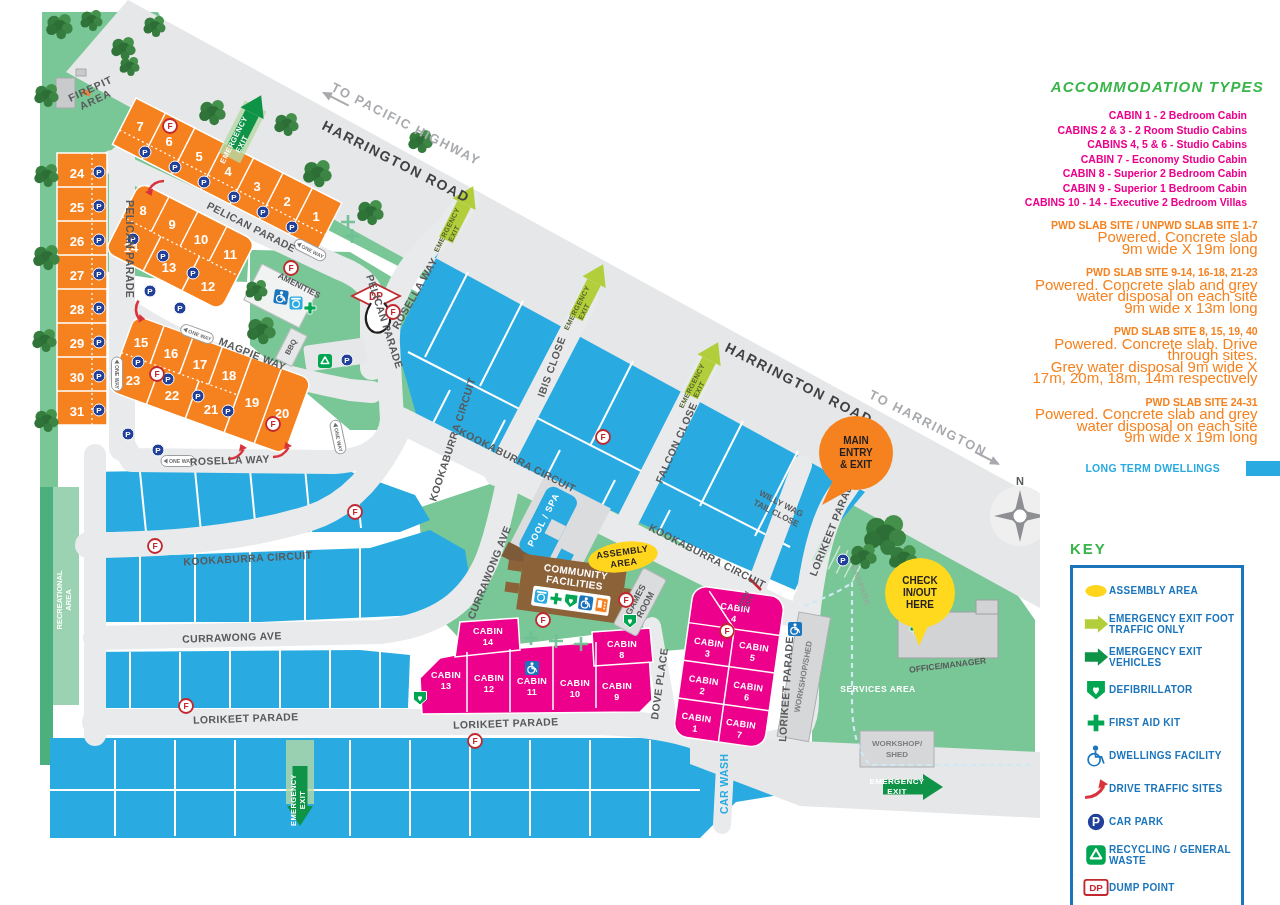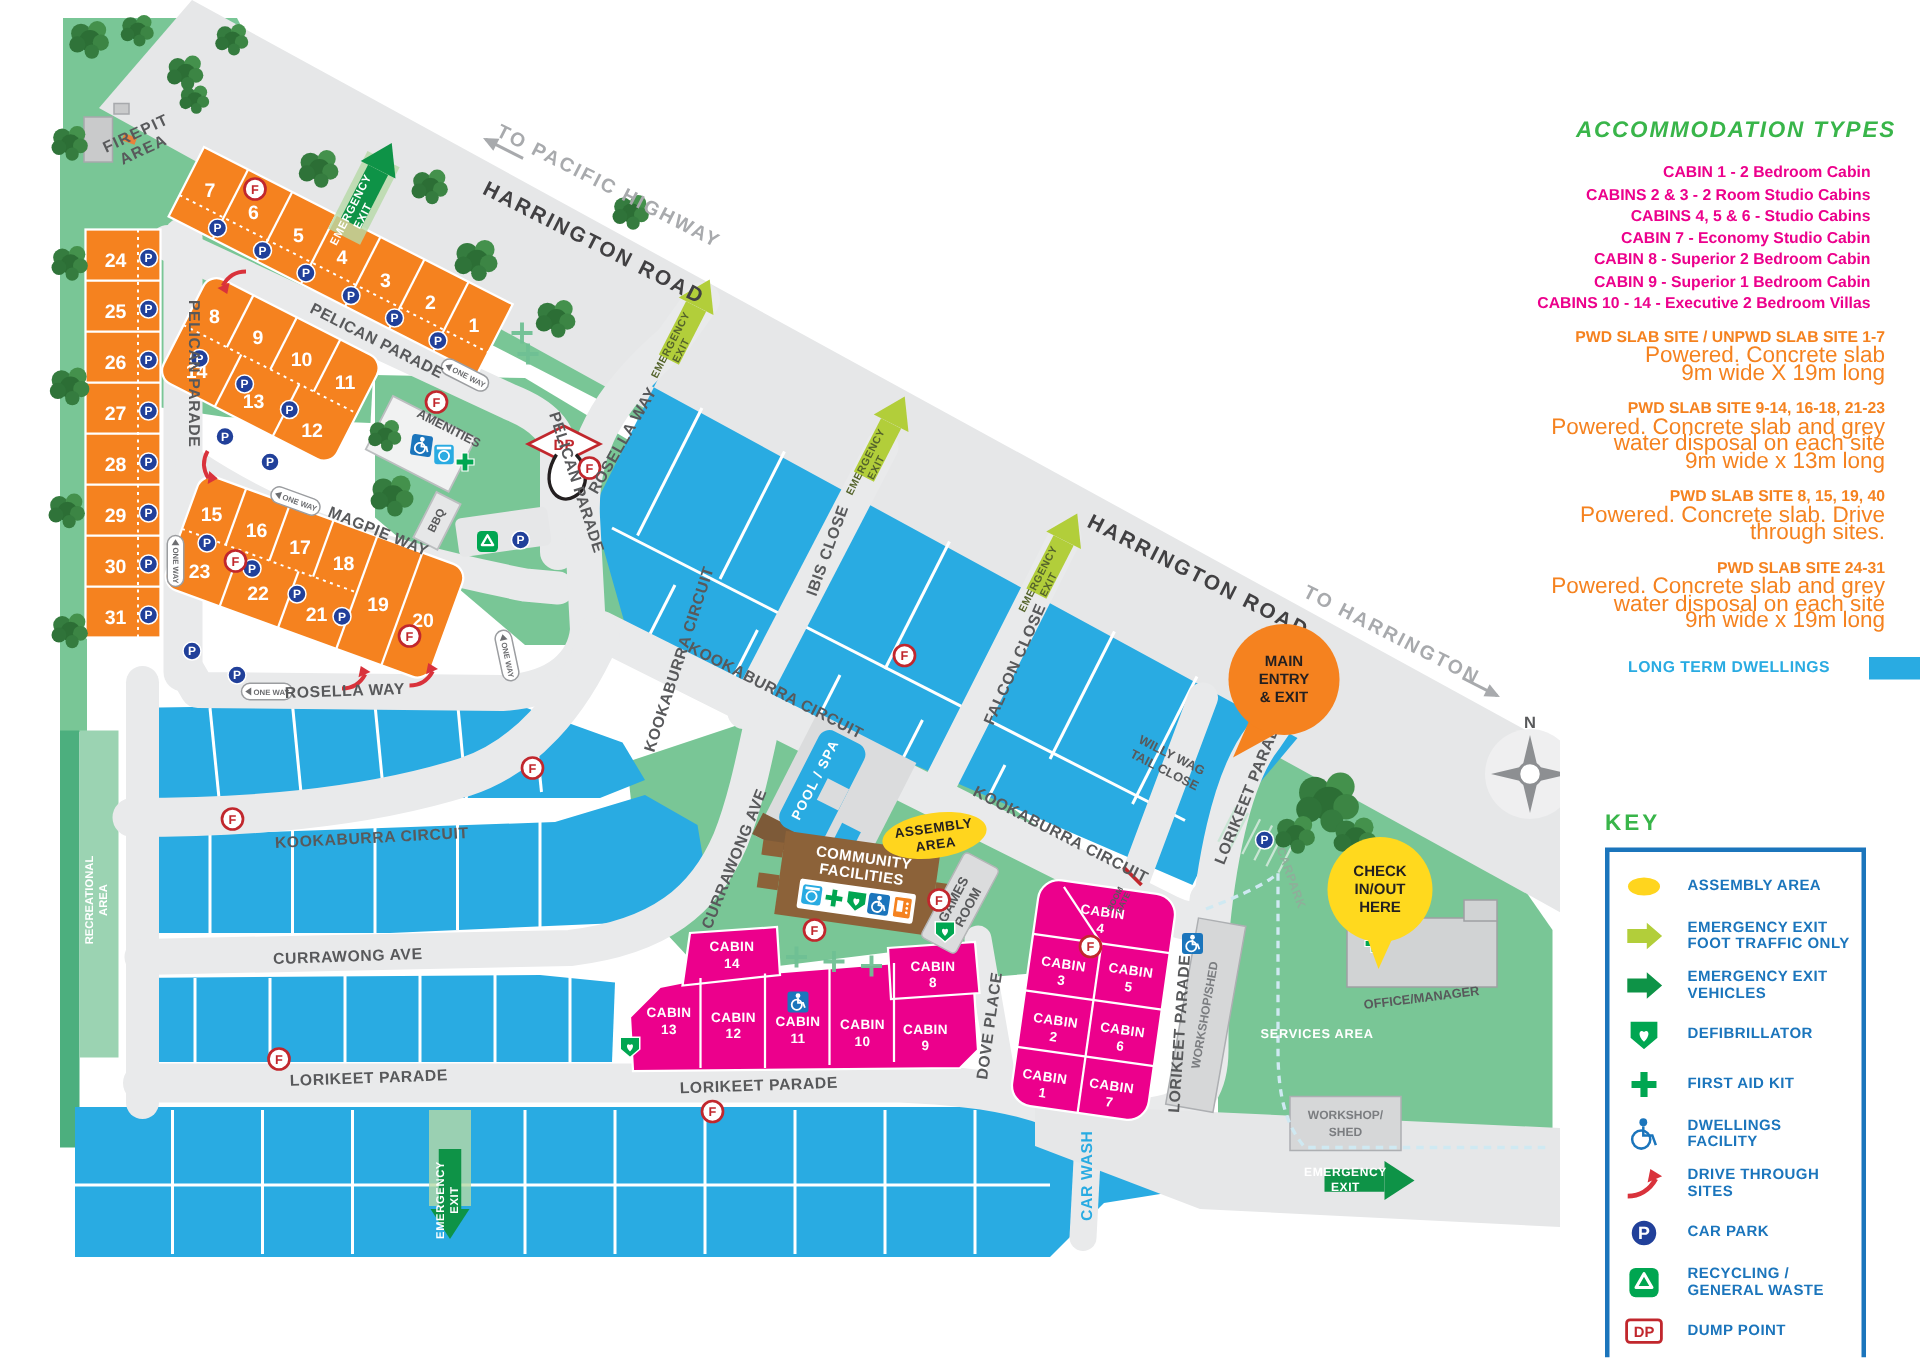--- a/index.html
+++ b/index.html
@@ -31,21 +31,21 @@
   .swatch-orange{width:23px;background:#F5821F;}
   .slab-sec{margin-bottom:12px;}
   .slab-title{color:#F5821F;font-weight:bold;font-size:10.5px;line-height:12.5px;}
   .slab-line{color:#F5821F;font-size:15px;line-height:11.5px;}
   .lt-band{display:flex;justify-content:flex-end;align-items:center;margin-top:18px;}
   .lt-label{color:#29ABE2;font-weight:bold;font-size:10.5px;letter-spacing:.3px;padding-right:26px;}
   .swatch-blue{width:34px;height:15px;background:#29ABE2;}
   .keywrap{position:absolute;top:540px;right:36px;width:174px;}
   .key-title{text-align:left;color:#39B54A;font-size:15px;font-weight:bold;letter-spacing:2px;margin-bottom:8px;}
   .key-box{border:3px solid #1B75BC;background:#fff;padding:10px 6px 12px 10px;display:flex;flex-direction:column;gap:7px;}
-  .key-row{display:flex;align-items:center;gap:16px;}
+  .key-row{display:flex;align-items:center;gap:0;}
   .kic{width:26px;height:26px;flex:0 0 26px;}
   .key-label{color:#1B75BC;font-weight:bold;font-size:10px;line-height:11.5px;letter-spacing:.3px;}
 </style>
 </head>
 <body>
 
 <div class="stage">
 
 <svg width="1040" height="905" viewBox="0 0 1040 905" style="position:absolute;left:0;top:0;">
   <defs>
@@ -663,20 +663,21 @@
         <div class="slab-line">9m wide X 19m long</div>
       </div>
       <div class="slab-sec">
         <div class="slab-title">PWD SLAB SITE 9-14, 16-18, 21-23</div>
         <div class="slab-line">Powered. Concrete slab and grey water disposal on each site</div>
         <div class="slab-line">9m wide x 13m long</div>
       </div>
       <div class="slab-sec">
         <div class="slab-title">PWD SLAB SITE 8, 15, 19, 40</div>
         <div class="slab-line">Powered. Concrete slab. Drive through sites.</div>
+        <div class="slab-line">Grey water disposal 9m wide X 17m, 20m, 18m, 14m respectively</div>
       </div>
       <div class="slab-sec" style="margin-bottom:0">
         <div class="slab-title">PWD SLAB SITE 24-31</div>
         <div class="slab-line">Powered. Concrete slab and grey water disposal on each site</div>
         <div class="slab-line">9m wide x 19m long</div>
       </div>
     </div>
     <div class="swatch-orange"></div>
   </div>
   <div class="lt-band">
@@ -725,21 +726,21 @@
               <circle cx="-0.5" cy="-8.5" r="2.8" fill="#1B75BC" stroke="none"></circle>
               <path d="M-0.5,-5.5 L-0.5,1 L6,1 L8.5,8"></path>
             </g>
           </svg>
       <span class="key-label">DWELLINGS FACILITY</span>
     </div>
     <div class="key-row">
       <svg class="kic" viewBox="-14 -14 28 28">
             <use href="#ic-dta" transform="scale(1.3)"></use>
           </svg>
-      <span class="key-label">DRIVE THROUGH SITES</span>
+      <span class="key-label">DRIVE TRAFFIC SITES</span>
     </div>
     <div class="key-row">
       <svg class="kic" viewBox="-14 -14 28 28">
             <use href="#ic-p" transform="scale(1.6)"></use>
           </svg>
       <span class="key-label">CAR PARK</span>
     </div>
     <div class="key-row">
       <svg class="kic" viewBox="-14 -14 28 28">
             <use href="#ic-rec" transform="scale(1.5)"></use>

